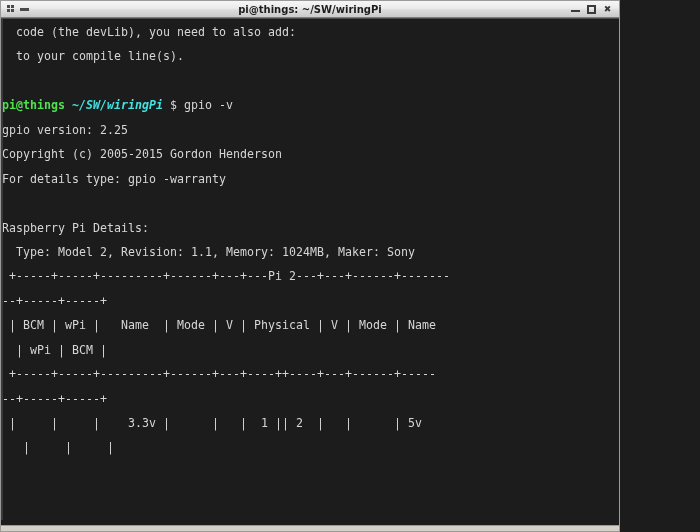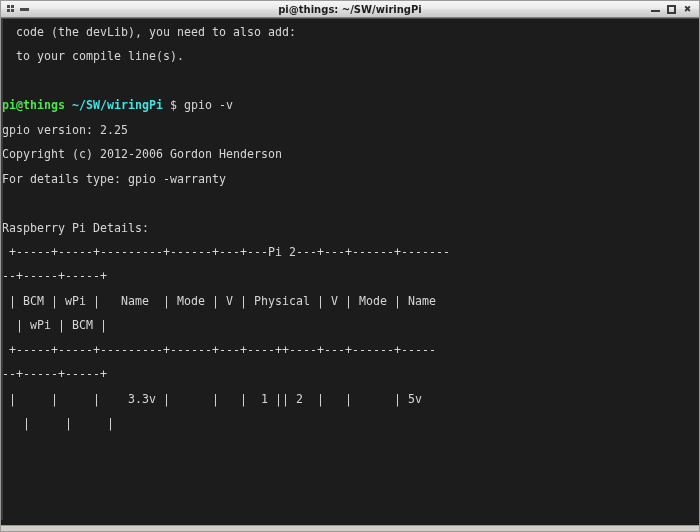--- a/index.html
+++ b/index.html
@@ -9,21 +9,21 @@
   }
   body {
     width: 700px;
     height: 532px;
     overflow: hidden;
     font-family: "DejaVu Sans Mono", "Liberation Mono", monospace;
   }
 
   
   .window {
-    width: 700px;
+    width: 620px;
     height: 532px;
     box-sizing: border-box;
     display: flex;
     flex-direction: column;
     background: #dcdcdc;
     border: 1px solid #9a9a9a;
   }
 
   
   .titlebar {
@@ -121,21 +121,21 @@
     font-size: 11.6px;
     line-height: 24.45px;
     height: 24.45px;
     color: #d6d6d6;
     white-space: pre;
     letter-spacing: 0.02px;
     margin: 0;
     padding: 0;
   }
   .line .g { color: #4ee24e; font-weight: bold; }
-  .line .c { color: #45e0e0; font-weight: bold; }
+  .line .c { color: #45e0e0; font-weight: bold; font-style: italic; }
   .line .w { color: #d6d6d6; }
 
   
   .frame-left {
     position: absolute;
     left: 0; top: 0; bottom: 0;
     width: 2px;
     background: #3a3a3a;
     pointer-events: none;
   }
@@ -176,24 +176,25 @@
   </div>
 
   <div class="term-wrap">
     <div class="frame-left"></div>
     <div class="term" id="term">
         <div class="line">  code (the devLib), you need to also add:</div>
         <div class="line">  to your compile line(s).</div>
         <div class="line">&nbsp;</div>
         <div class="line"><span class="g">pi@things</span> <span class="c">~/SW/wiringPi</span><span class="w"> $ gpio -v</span></div>
         <div class="line">gpio version: 2.25</div>
-        <div class="line">Copyright (c) 2012-2006 Gordon Henderson</div>
+        <div class="line">Copyright (c) 2005-2015 Gordon Henderson</div>
         <div class="line">For details type: gpio -warranty</div>
         <div class="line">&nbsp;</div>
         <div class="line">Raspberry Pi Details:</div>
+        <div class="line">  Type: Model 2, Revision: 1.1, Memory: 1024MB, Maker: Sony</div>
         <div class="line"> +-----+-----+---------+------+---+---Pi 2---+---+------+-------</div>
         <div class="line">--+-----+-----+</div>
         <div class="line"> | BCM | wPi |   Name  | Mode | V | Physical | V | Mode | Name</div>
         <div class="line">  | wPi | BCM |</div>
         <div class="line"> +-----+-----+---------+------+---+----++----+---+------+-----</div>
         <div class="line">--+-----+-----+</div>
         <div class="line"> |     |     |    3.3v |      |   |  1 || 2  |   |      | 5v</div>
         <div class="line">   |     |     |</div>
       </div>
     <div class="term-bottom-pad"></div>

